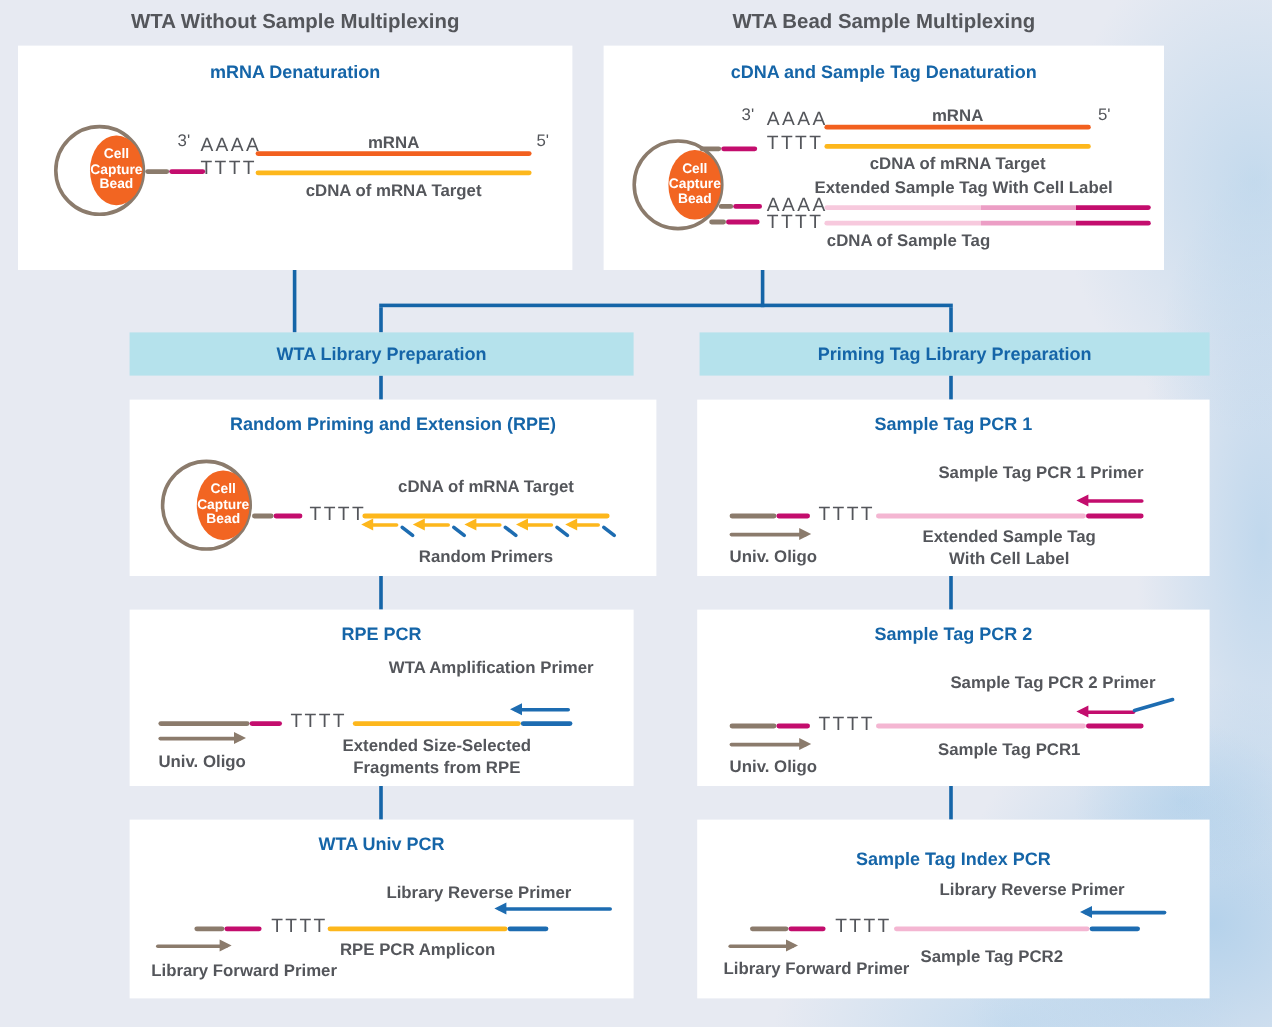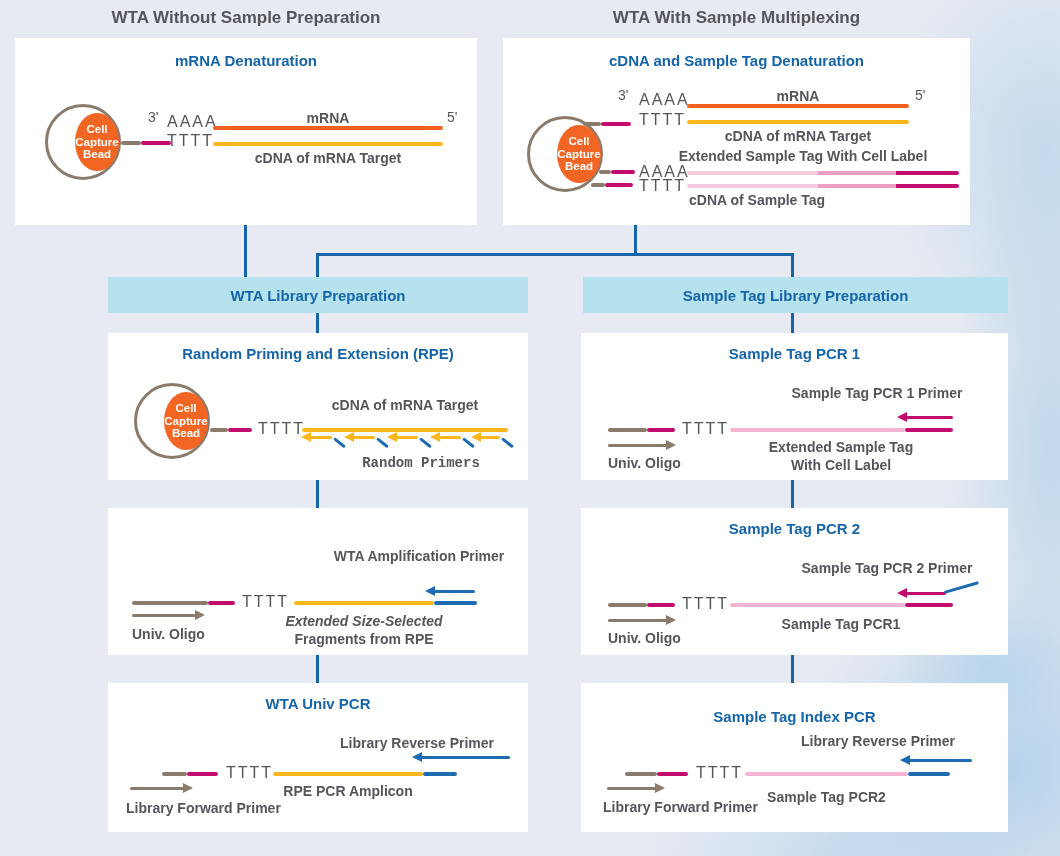--- a/index.html
+++ b/index.html
@@ -15,21 +15,21 @@
       #E7EAF2;
   }
   .hdr{position:absolute;text-align:center;font-size:17px;font-weight:bold;color:#54565B;}
   .box{position:absolute;background:#FFFFFF;}
   .banner{position:absolute;background:#B5E2EC;display:flex;align-items:center;justify-content:center;
           font-size:15px;font-weight:bold;color:#1565A8;}
   .conn{position:absolute;background:#1565A8;}
   .title{position:absolute;left:0;width:100%;text-align:center;font-size:15px;font-weight:bold;color:#1565A8;}
   .lbl{position:absolute;font-size:14px;font-weight:bold;color:#54565B;line-height:1.25;}
   .ctr{text-align:center;}
-  .rgt{text-align:center;}
+  .rgt{text-align:left;}
   .seq{position:absolute;font-size:16px;color:#54565B;letter-spacing:2px;line-height:1;}
   .prime{position:absolute;font-size:14px;color:#54565B;line-height:1;}
   .seg{position:absolute;height:3.5px;border-radius:2px;}
   .seg.orange{background:#F2601F;}
   .seg.yellow{background:#FDB71C;}
   .seg.magenta{background:#C30D6D;}
   .seg.taupe{background:#8B7B6C;}
   .seg.blue{background:#1D6CB1;}
   .seg.pinkgrad{background:linear-gradient(90deg,#F7C9DD 0%,#F7C9DD 48%,#EC9EC5 48%,#EC9EC5 77%,#C30D6D 77%);}
   .seg.pink{background:#F4B6D2;}
@@ -51,40 +51,40 @@
   .rp-tail{position:absolute;width:14px;height:3px;background:#1D6CB1;border-radius:1.5px;
            transform:rotate(38deg);transform-origin:left center;}
   .tail-up{position:absolute;width:36px;height:3px;background:#1D6CB1;border-radius:1.5px;
            transform:rotate(-16deg);transform-origin:left center;}
 </style>
 </head>
 <body>
 
 <div id="stage">
 
-  <div class="hdr" style="left:15px;top:8px;width:462px;">WTA Without Sample Preparation</div>
-  <div class="hdr" style="left:503px;top:8px;width:467px;">WTA With Sample Multiplexing</div>
+  <div class="hdr" style="left:15px;top:8px;width:462px;">WTA Without Sample Multiplexing</div>
+  <div class="hdr" style="left:503px;top:8px;width:467px;">WTA Bead Sample Multiplexing</div>
 
   <div class="conn" style="left:244px;top:225px;width:3px;height:52px;"></div>
   <div class="conn" style="left:634px;top:225px;width:3px;height:31px;"></div>
   <div class="conn" style="left:316px;top:253px;width:478px;height:3px;"></div>
   <div class="conn" style="left:316px;top:256px;width:3px;height:21px;"></div>
   <div class="conn" style="left:791px;top:256px;width:3px;height:21px;"></div>
   <div class="conn" style="left:316px;top:313px;width:3px;height:20px;"></div>
   <div class="conn" style="left:316px;top:480px;width:3px;height:28px;"></div>
   <div class="conn" style="left:316px;top:655px;width:3px;height:28px;"></div>
   <div class="conn" style="left:791px;top:313px;width:3px;height:20px;"></div>
   <div class="conn" style="left:791px;top:480px;width:3px;height:28px;"></div>
   <div class="conn" style="left:791px;top:655px;width:3px;height:28px;"></div>
 
   <div class="banner" style="left:108px;top:277px;width:420px;height:36px;">
     <span>WTA Library Preparation</span>
   </div>
   <div class="banner" style="left:583px;top:277px;width:425px;height:36px;">
-    <span>Sample Tag Library Preparation</span>
+    <span>Priming Tag Library Preparation</span>
   </div>
 
   <div class="box" style="left:15px;top:38px;width:462px;height:187px;">
     <div class="title" style="top:14px;">mRNA Denaturation</div>
     <div class="bead" style="left:30px;top:66px;">
       <div class="bead-inner">
         <span>Cell</span>
         <span>Capture</span>
         <span>Bead</span>
       </div>
@@ -125,21 +125,21 @@
     <div class="seg magenta" style="left:108px;top:132px;width:24px;"></div>
     <div class="seq" style="left:136px;top:126px;">AAAA</div>
     <div class="seg pinkgrad" style="left:184px;top:133px;width:272px;"></div>
     <div class="seg taupe" style="left:88px;top:145px;width:14px;"></div>
     <div class="seg magenta" style="left:102px;top:145px;width:28px;"></div>
     <div class="seq" style="left:136px;top:140px;">TTTT</div>
     <div class="seg pinkgrad" style="left:184px;top:146px;width:272px;"></div>
     <div class="lbl" style="left:186px;top:154px;">cDNA of Sample Tag</div>
   </div>
 
-  <div class="box" style="left:108px;top:333px;width:420px;height:147px;">
+  <div class="box" style="left:108px;top:333px;width:420px;height:147px;padding-left:19px;">
     <div class="title" style="top:12px;">Random Priming and Extension (RPE)</div>
     <div class="bead" style="left:26px;top:50px;">
       <div class="bead-inner">
         <span>Cell</span>
         <span>Capture</span>
         <span>Bead</span>
       </div>
     </div>
     <div class="seg taupe" style="left:102px;top:95px;width:18px;"></div>
     <div class="seg magenta" style="left:120px;top:95px;width:24px;"></div>
@@ -159,52 +159,53 @@
       <div class="rp-tail" style="left:30px;top:4px;"></div>
     </div>
     <div class="rprimer" style="left:325px;top:100px;">
       <div class="arr yellow left" style="left:0;top:3px;width:28px;"></div>
       <div class="rp-tail" style="left:30px;top:4px;"></div>
     </div>
     <div class="rprimer" style="left:366px;top:100px;">
       <div class="arr yellow left" style="left:0;top:3px;width:26px;"></div>
       <div class="rp-tail" style="left:28px;top:4px;"></div>
     </div>
-    <div class="lbl ctr" style="left:210px;top:122px;width:206px;font-family:Liberation Mono, monospace;">Random Primers</div>
+    <div class="lbl ctr" style="left:194px;top:122px;width:206px;">Random Primers</div>
   </div>
 
   <div class="box" style="left:581px;top:333px;width:427px;height:147px;">
     <div class="title" style="top:12px;">Sample Tag PCR 1</div>
     <div class="lbl rgt" style="left:201px;top:52px;width:190px;">Sample Tag PCR 1 Primer</div>
     <div class="arr magenta left" style="left:319px;top:83px;width:53px;"></div>
     <div class="seg taupe" style="left:27px;top:95px;width:39px;"></div>
     <div class="seg magenta" style="left:66px;top:95px;width:28px;"></div>
     <div class="seq" style="left:101px;top:88px;">TTTT</div>
     <div class="seg pink" style="left:149px;top:95px;width:175px;"></div>
     <div class="seg magenta" style="left:324px;top:95px;width:48px;"></div>
     <div class="arr taupe right" style="left:27px;top:111px;width:65px;"></div>
     <div class="lbl" style="left:27px;top:122px;">Univ. Oligo</div>
     <div class="lbl ctr" style="left:180px;top:106px;width:160px;">
       <span style="display:block;">Extended Sample Tag</span>
       <span style="display:block;">With Cell Label</span>
     </div>
   </div>
 
   <div class="box" style="left:108px;top:508px;width:420px;height:147px;">
+    <div class="title" style="top:12px;">RPE PCR</div>
     <div class="lbl rgt" style="left:216px;top:40px;width:190px;">WTA Amplification Primer</div>
     <div class="arr blue left" style="left:320px;top:82px;width:47px;"></div>
     <div class="seg taupe" style="left:24px;top:93px;width:76px;"></div>
     <div class="seg magenta" style="left:100px;top:93px;width:27px;"></div>
     <div class="seq" style="left:134px;top:86px;">TTTT</div>
     <div class="seg yellow" style="left:186px;top:93px;width:140px;"></div>
     <div class="seg blue" style="left:326px;top:93px;width:43px;"></div>
     <div class="arr taupe right" style="left:24px;top:106px;width:70px;"></div>
     <div class="lbl" style="left:24px;top:118px;">Univ. Oligo</div>
     <div class="lbl ctr" style="left:176px;top:105px;width:160px;">
-      <span style="display:block;font-style:italic;">Extended Size-Selected</span>
+      <span style="display:block;">Extended Size-Selected</span>
       <span style="display:block;">Fragments from RPE</span>
     </div>
   </div>
 
   <div class="box" style="left:581px;top:508px;width:427px;height:147px;">
     <div class="title" style="top:12px;">Sample Tag PCR 2</div>
     <div class="lbl rgt" style="left:211px;top:52px;width:190px;">Sample Tag PCR 2 Primer</div>
     <div class="arr magenta left" style="left:319px;top:84px;width:46px;"></div>
     <div class="tail-up" style="left:363px;top:83px;"></div>
     <div class="seg taupe" style="left:27px;top:95px;width:39px;"></div>

